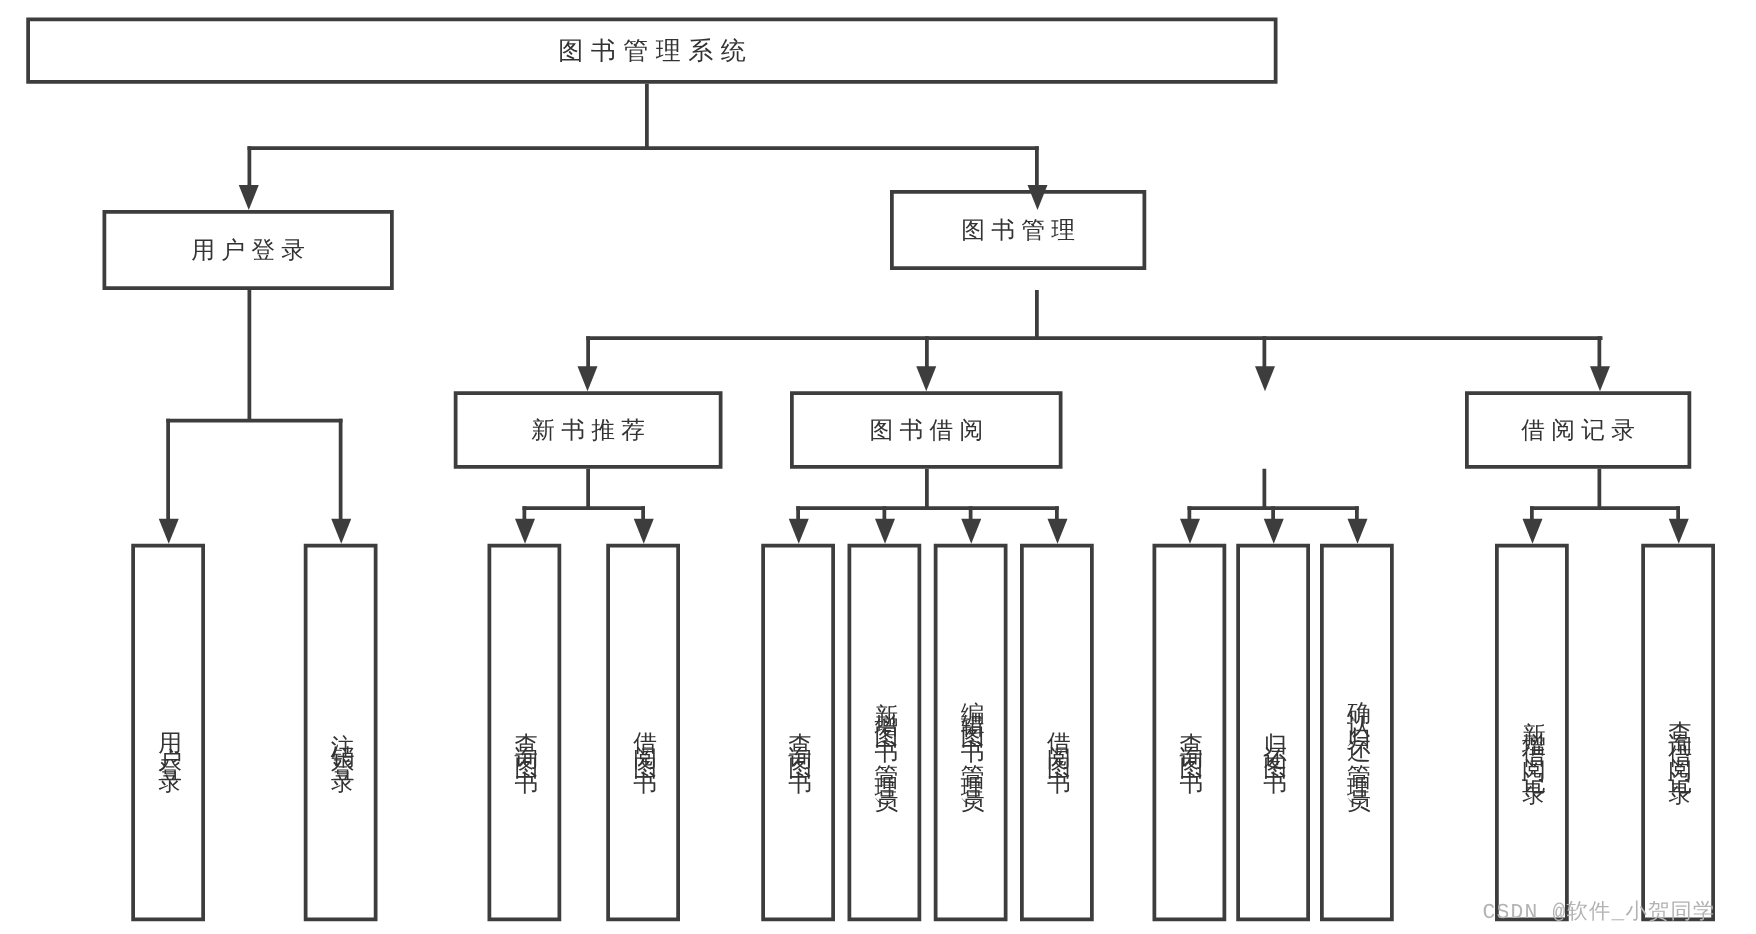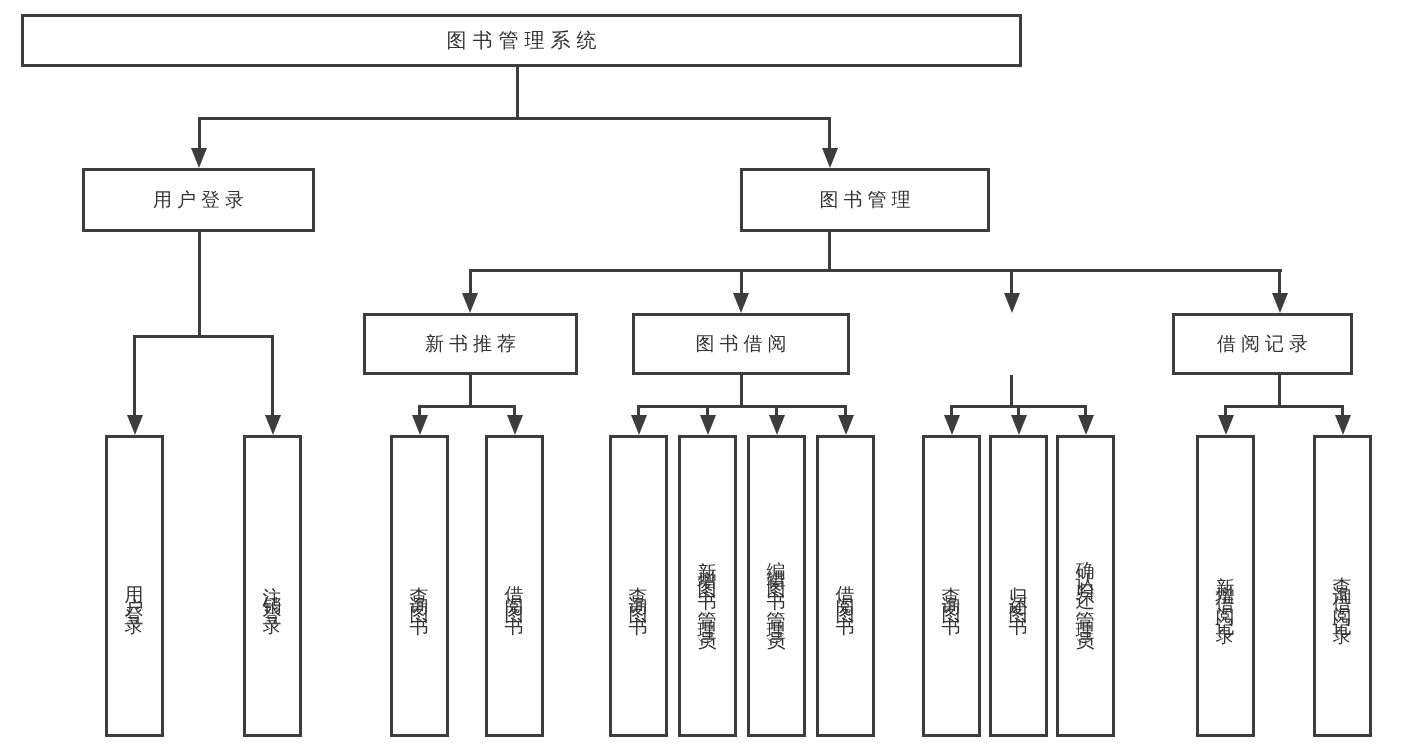--- a/index.html
+++ b/index.html
@@ -6,21 +6,21 @@
     --line:#3d3d3d;
     --text:#333333;
     --watermark:#b3b3b3;
     --background:#ffffff;
   }
   html,body{margin:0;padding:0;background:var(--background);}
   .canvas{
     position:relative;
     width:1405px;height:747px;
     background:var(--background);
-    font-family:Liberation Sans, sans-serif;
+    font-family:Liberation Mono, monospace;
     overflow:hidden;
   }
   .node{
     position:absolute;box-sizing:border-box;
     border:3px solid var(--line);
     background:#fff;
     display:flex;align-items:center;justify-content:center;
     color:var(--text);
   }
   .hz{font-size:19px;letter-spacing:5px;padding-left:5px;white-space:nowrap;}
@@ -50,21 +50,21 @@
 </style>
 </head>
 <body>
 
 <div class="canvas">
 
   <div class="node hz root-node" style="left:21px;top:14px;width:1001px;height:53px;">图书管理系统</div>
 
   <div class="node hz" style="left:82px;top:168px;width:233px;height:64px;">用户登录</div>
 
-  <div class="node hz" style="left:712px;top:168px;width:250px;height:64px;margin-left:28px;">图书管理</div>
+  <div class="node hz" style="left:712px;top:152px;width:205px;height:64px;">图书管理</div>
 
   <div class="node hz" style="left:632px;top:313px;width:218px;height:62px;">图书借阅</div>
 
   <div class="node hz" style="left:363px;top:313px;width:215px;height:62px;">新书推荐</div>
 
 
   <div class="node hz" style="left:1172px;top:313px;width:181px;height:62px;">借阅记录</div>
 
   <div class="node leaf" style="left:105px;top:435px;width:59px;height:302px;">用户登录</div>
   <div class="node leaf" style="left:243px;top:435px;width:59px;height:302px;">注销登录</div>
@@ -136,14 +136,15 @@
   <div class="v" style="left:1084px;top:405px;height:12px;"></div>
   <div class="a" style="left:1078px;top:415px;"></div>
 
   <div class="v" style="left:1278px;top:375px;height:32px;"></div>
   <div class="h" style="left:1224px;top:405px;width:120px;"></div>
   <div class="v" style="left:1224px;top:405px;height:12px;"></div>
   <div class="a" style="left:1218px;top:415px;"></div>
   <div class="v" style="left:1341px;top:405px;height:12px;"></div>
   <div class="a" style="left:1335px;top:415px;"></div>
 
+  <div class="watermark">CSDN @软件_小贺同学</div>
 
 </div>
 
 </body></html>

